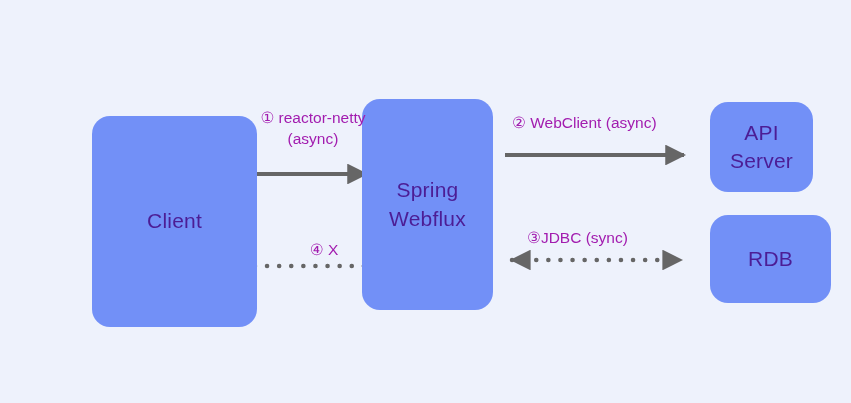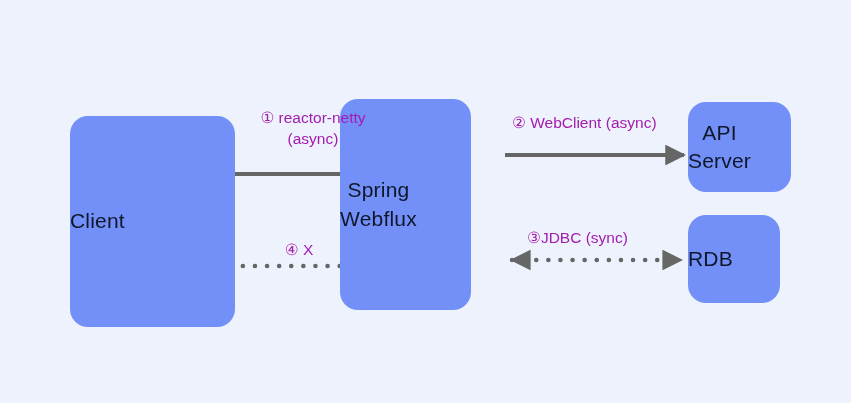--- a/index.html
+++ b/index.html
@@ -15,46 +15,47 @@
   }
   #canvas {
     position: relative;
     width: 851px;
     height: 403px;
   }
   .node {
     position: absolute;
     background: #7290f7;
     border-radius: 18px;
-    color: #0f172a;
+    color: #4c1d95;
     display: flex;
     align-items: center;
-    justify-content: flex-start;
+    justify-content: center;
     text-align: center;
     line-height: 1.35;
     font-size: 21px;
     font-weight: 400;
     letter-spacing: 0.2px;
     box-sizing: border-box;
+    margin-left: 22px;
   }
   .node-label {
     display: block;
     white-space: pre-line;
   }
   #node-client {
     left: 70px;  top: 116px;  width: 165px; height: 211px;
   }
   #node-webflux {
     left: 340px; top: 99px;  width: 131px; height: 211px;
   }
   #node-api {
     left: 688px; top: 102px; width: 103px; height: 90px;
   }
   #node-rdb {
-    left: 688px; top: 215px; width: 92px; height: 88px;
+    left: 688px; top: 215px; width: 121px; height: 88px;
   }
 
   .edge-svg {
     position: absolute;
     left: 0; top: 0;
     width: 851px; height: 403px;
     overflow: visible;
     pointer-events: none;
   }
 
@@ -63,21 +64,21 @@
     color: #a21caf;
     font-size: 15.5px;
     line-height: 1.35;
     white-space: pre-line;
     text-align: center;
     font-family: "Liberation Sans", sans-serif;
   }
   #label-edge-1 { left: 238px; top: 108px; width: 150px; }
   #label-edge-2 { left: 512px; top: 113px; width: 180px; text-align: left; }
   #label-edge-3 { left: 527px; top: 228px; width: 170px; text-align: left; }
-  #label-edge-4 { left: 244px; top: 240px; width: 110px; }
+  #label-edge-4 { left: 269px; top: 240px; width: 110px; }
 </style>
 </head>
 <body>
 
 <div id="canvas">
 
   <svg class="edge-svg" viewBox="0 0 851 403" xmlns="http://www.w3.org/2000/svg">
     <defs>
       <marker id="arrow-right" viewBox="0 0 10 10" refX="9" refY="5" markerWidth="5.2" markerHeight="5.2" orient="auto-start-reverse">
         <path d="M 0 0 L 10 5 L 0 10 z" fill="#666666"></path>

